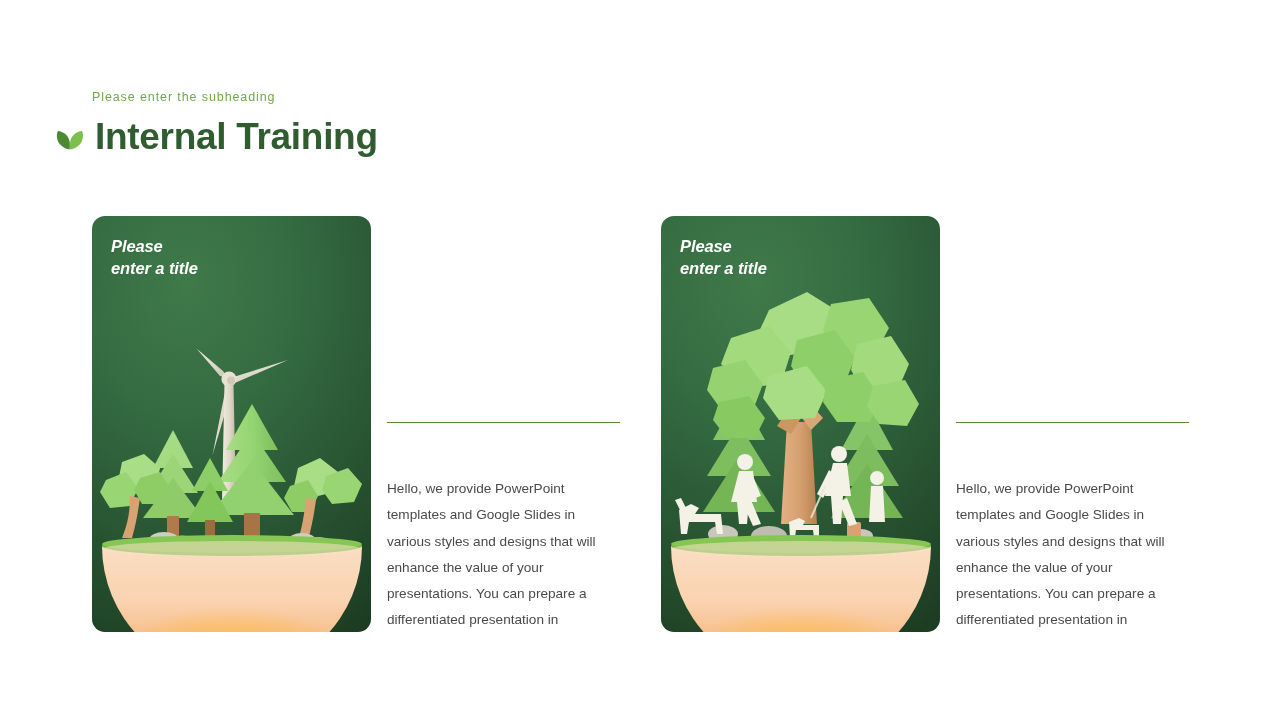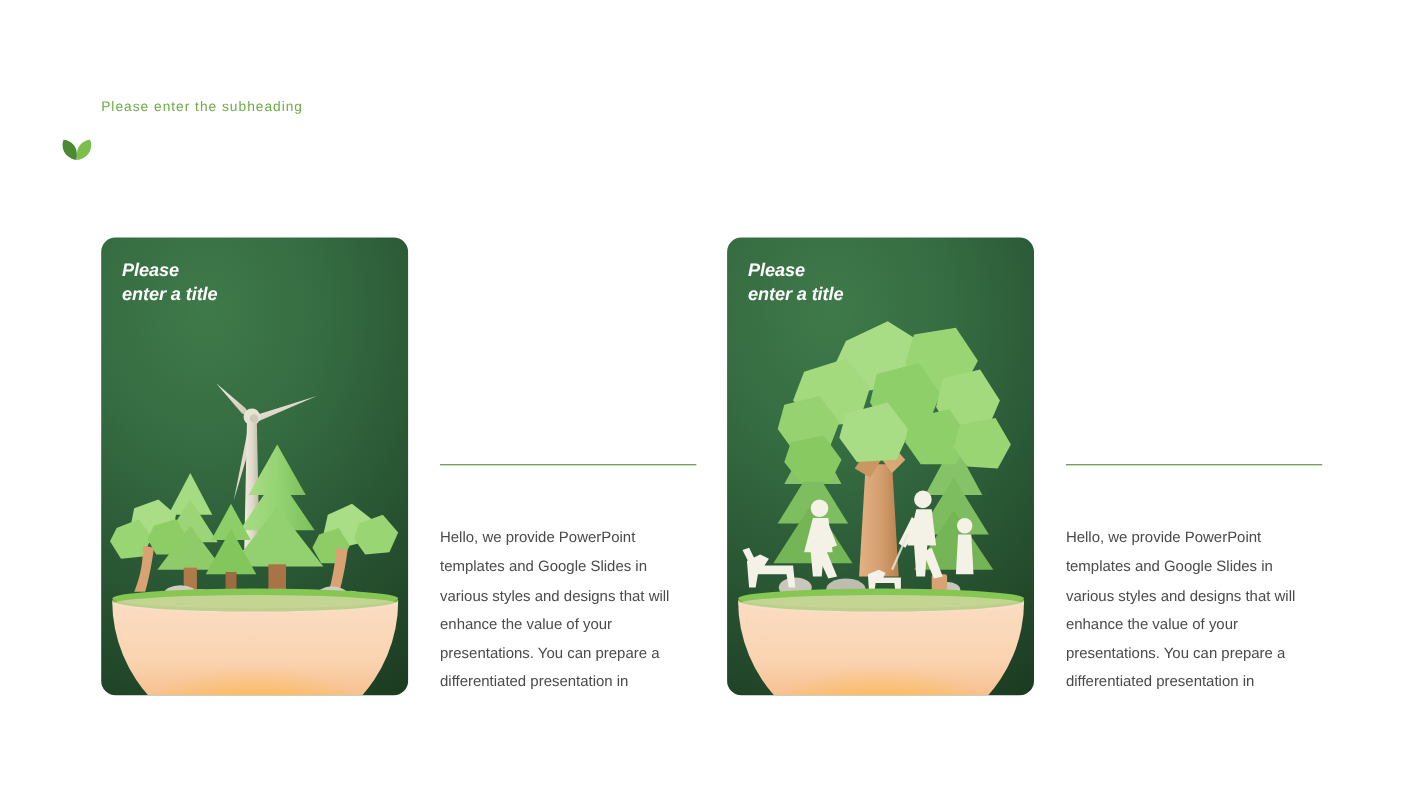--- a/index.html
+++ b/index.html
@@ -83,21 +83,20 @@
   }
   .card-art svg { display:block; width:100%; height:100%; }
 
   
   .text-col {
     position:absolute;
     top:0;
     left:295px;
     width:234px;
     height:416px;
-    margin-left:13px;
   }
 
   .divider {
     position:absolute;
     left:0; top:206px;
     width:233px; height:0;
     border-top:1px solid #568b33;
   }
 
   .body-copy {
@@ -118,20 +117,21 @@
 
   <div class="subheading">Please enter the subheading</div>
 
   <div class="title-row">
     <span class="leaf-icon-wrap">
       <svg class="leaf-icon" viewBox="0 0 32 32" aria-hidden="true">
         <path d="M15.6 29.2 C8.4 28.2 2.4 23.0 2.0 15.4 C1.9 13.2 2.3 11.3 3.1 9.6 C8.8 10.2 13.4 13.6 15.2 19.2 C15.7 20.9 15.9 22.6 15.9 24.4 Z" fill="#4b8a33"></path>
         <path d="M16.2 29.2 C23.4 28.2 29.4 23.0 29.8 15.4 C29.9 13.2 29.5 11.3 28.7 9.6 C23.0 10.2 18.4 13.6 16.6 19.2 C16.1 20.9 15.9 22.6 15.9 24.4 Z" fill="#7dbf4d"></path>
       </svg>
     </span>
+    <span class="page-title">Internal Training</span>
   </div>
 
   <div class="feature one">
 
     <div class="card">
 
       <div class="card-title">Please
 enter a title</div>
 
       <div class="card-art">

